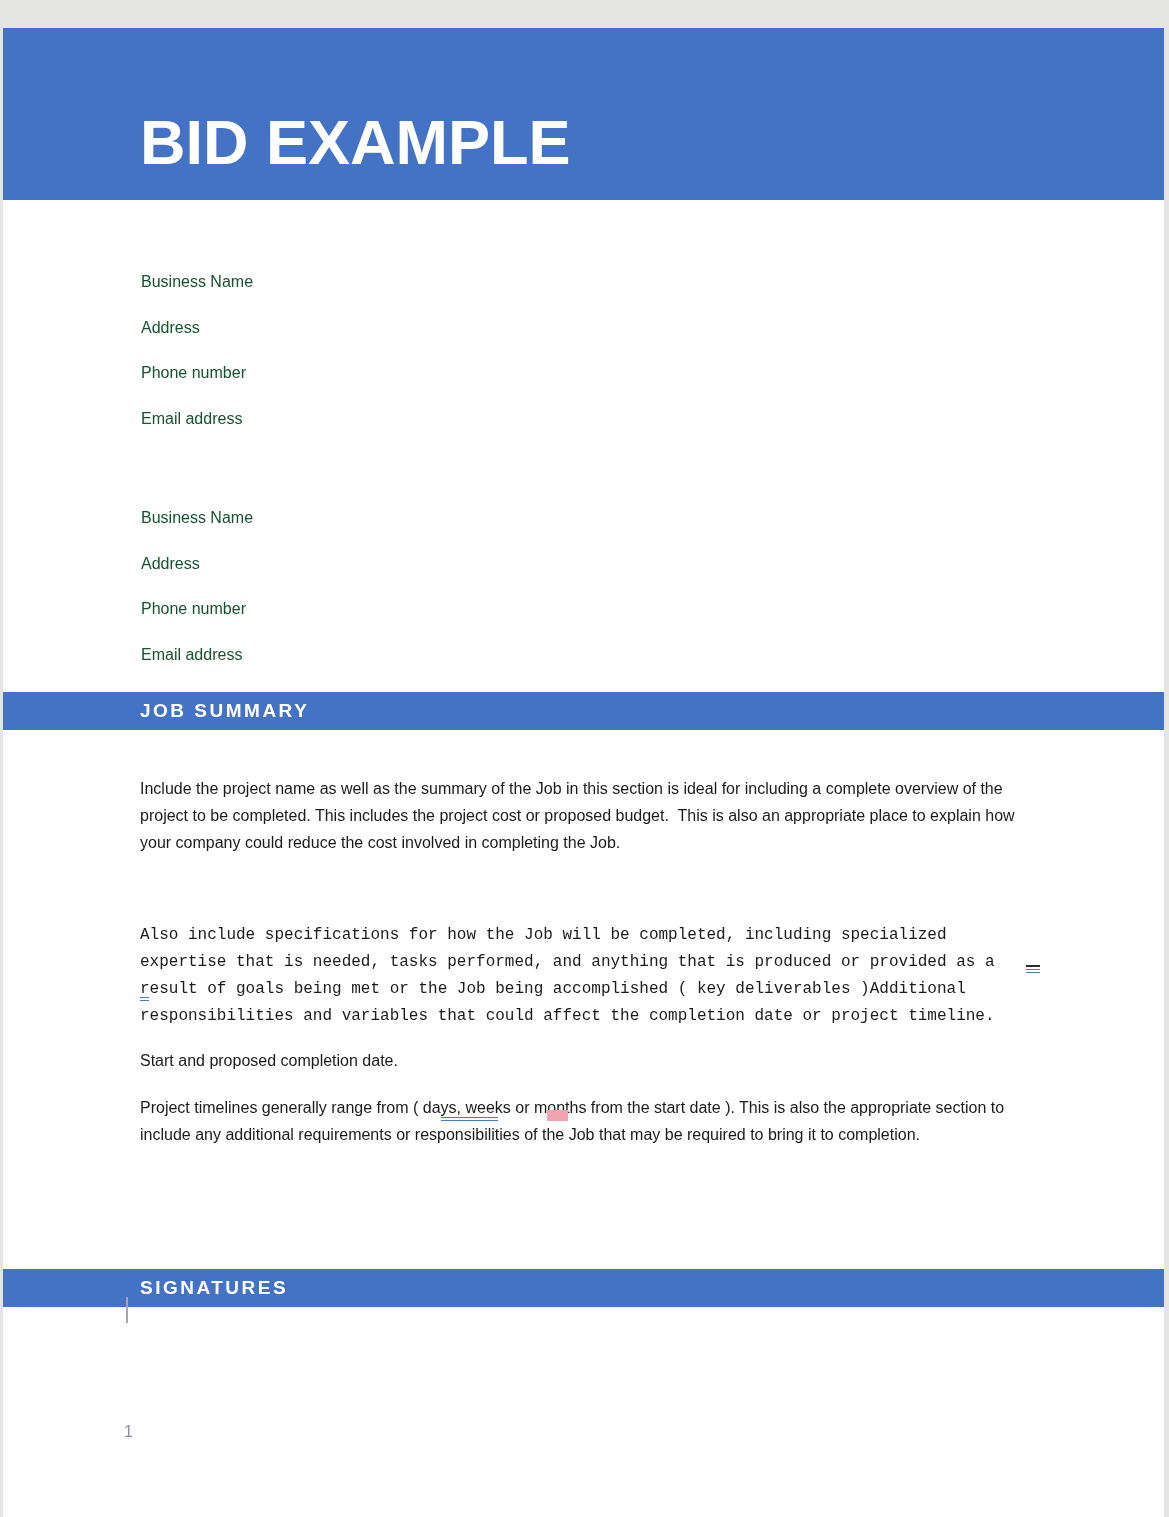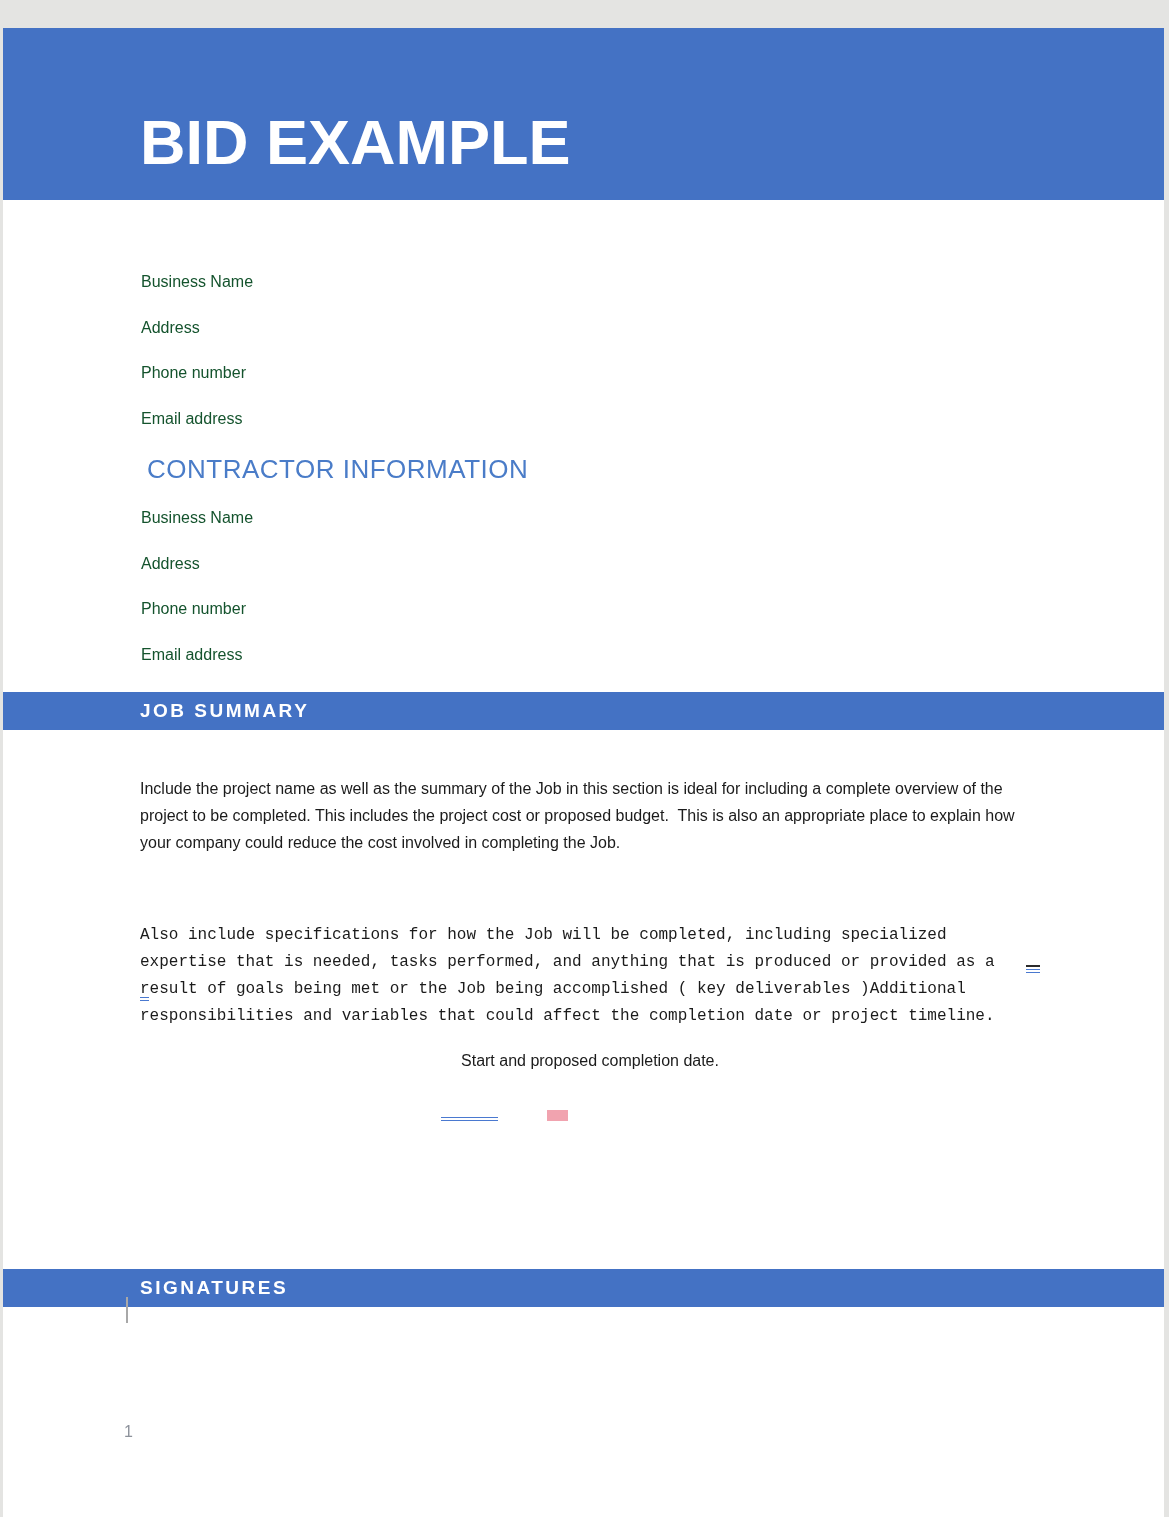--- a/index.html
+++ b/index.html
@@ -63,33 +63,33 @@
 <div class="page">
 
   <div class="abs banner"></div>
   <div class="abs doc-title">BID EXAMPLE</div>
 
   <div class="abs field-label" style="left:138px;top:243px;">Business Name</div>
   <div class="abs field-label" style="left:138px;top:289px;">Address</div>
   <div class="abs field-label" style="left:138px;top:334px;">Phone number</div>
   <div class="abs field-label" style="left:138px;top:380px;">Email address</div>
 
-  <div class="abs section-heading" style="left:144px;top:426px;">CONTRACTOR INFORMATION</div>
   <div class="abs field-label" style="left:138px;top:479px;">Business Name</div>
   <div class="abs field-label" style="left:138px;top:525px;">Address</div>
   <div class="abs field-label" style="left:138px;top:570px;">Phone number</div>
   <div class="abs field-label" style="left:138px;top:616px;">Email address</div>
 
   <div class="abs para" style="top:747px;">Include the project name as well as the summary of the Job in this section is ideal for including a complete overview of the project to be completed. This includes the project cost or proposed budget.  This is also an appropriate place to explain how your company could reduce the cost involved in completing the Job.</div>
 
   <div class="abs band" style="top:664px;">
     <div class="band-label">JOB SUMMARY</div>
   </div>
   <div class="abs para" style="top:894px;font-family:Liberation Mono, monospace;">Also include specifications for how the Job will be completed, including specialized expertise that is needed, tasks performed, and anything that is produced or provided as a result of goals being met or the Job being accomplished ( key deliverables )Additional responsibilities and variables that could affect the completion date or project timeline.</div>
-  <div class="abs para" style="top:1019px;text-align:center;">Start and proposed completion date.</div>
+  <div class="abs para" style="top:1019px;">Start and proposed completion date.</div>
+  <div class="abs para" style="top:1066px;">Project timelines generally range from ( days, weeks or months from the start date ). This is also the appropriate section to include any additional requirements or responsibilities of the Job that may be required to bring it to completion.</div>
 
   <div class="abs uline-dark" style="left:1023px;top:937px;width:14px;"></div>
   <div class="abs uline" style="left:1023px;top:941px;width:14px;"></div>
   <div class="abs uline" style="left:1023px;top:944px;width:14px;"></div>
 
   <div class="abs uline" style="left:137px;top:969px;width:9px;"></div>
   <div class="abs uline" style="left:137px;top:972px;width:9px;"></div>
 
   <div class="abs uline" style="left:438px;top:1089px;width:57px;"></div>
   <div class="abs uline" style="left:438px;top:1092px;width:57px;"></div>

